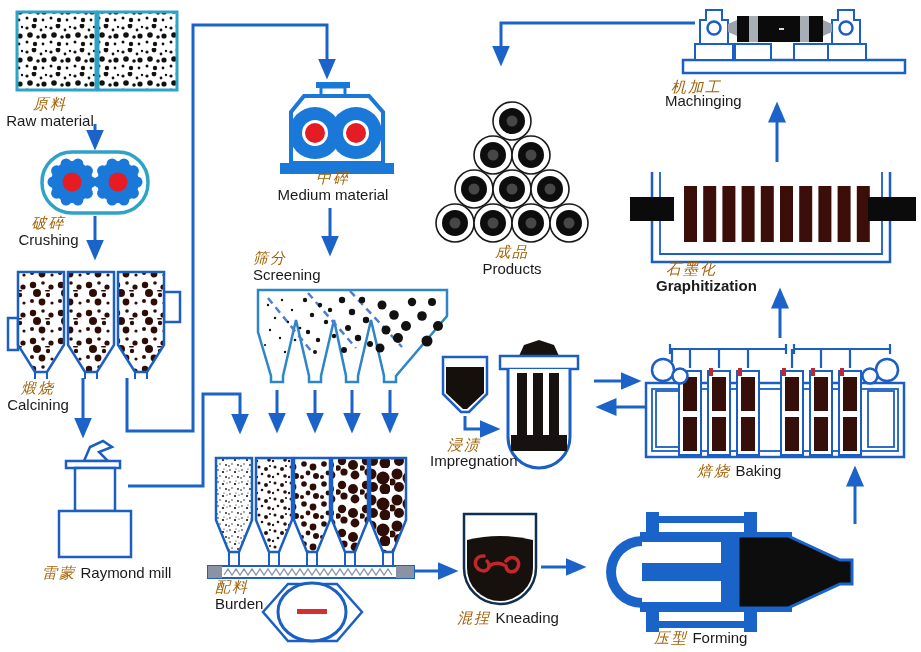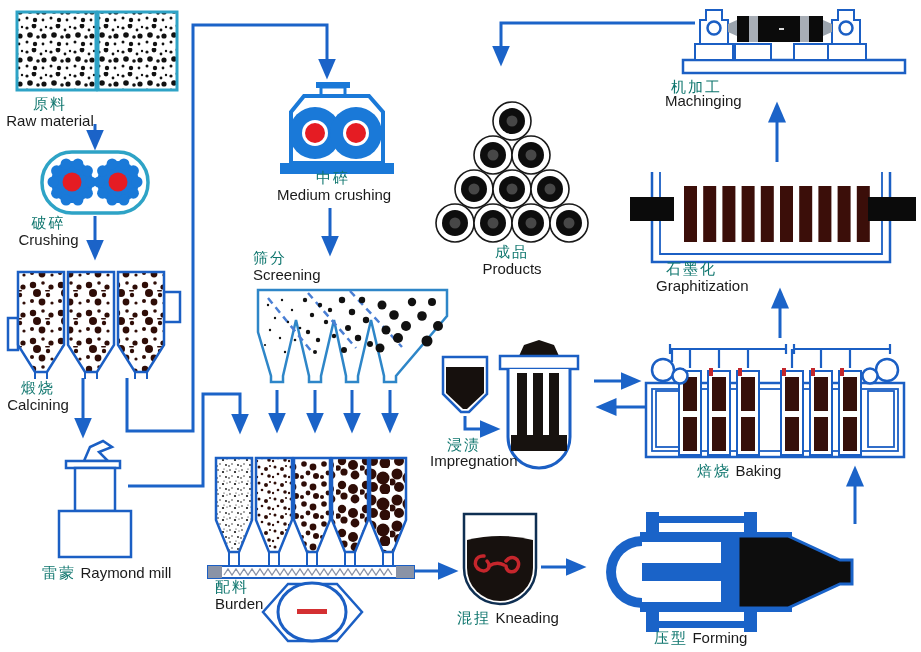--- a/index.html
+++ b/index.html
@@ -1,20 +1,20 @@
 <!DOCTYPE html>
 <html><head>
 <meta charset="utf-8">
 <style>
   html,body{margin:0;padding:0;background:#fff;}
   #stage{position:relative;width:921px;height:652px;background:#fff;overflow:hidden;
          font-family:"Liberation Sans", sans-serif;color:#222;}
   #art{position:absolute;left:0;top:0;}
   .lbl{position:absolute;line-height:1.15;color:#222;white-space:nowrap;}
-  .lbl .zh{display:block;font-size:15px;letter-spacing:2px;color:#0f766e;}
+  .lbl .zh{display:block;font-size:15px;letter-spacing:2px;color:#a16207;font-style:italic;}
   .lbl .en{display:block;font-size:15px;color:#1a1a1a;}
   .lbl.center{text-align:center;}
   .inline .zh,.inline .en{display:inline;vertical-align:middle;}
   .inline .zh{margin-right:0;}
 </style>
 </head>
 <body>
 
 <div id="stage">
 
@@ -473,21 +473,21 @@
 <div class="lbl center" style="left:0px;top:379px;width:76px;">
   <span class="zh">煅烧</span>
   <span class="en">Calcining</span>
 </div>
 <div class="lbl inline" style="left:42px;top:563px;">
   <span class="zh">雷蒙</span>
   <span class="en">Raymond mill</span>
 </div>
 <div class="lbl center" style="left:277px;top:169px;width:112px;">
   <span class="zh">中碎</span>
-  <span class="en">Medium crushing</span>
+  <span class="en">Medium material</span>
 </div>
 <div class="lbl" style="left:253px;top:249px;">
   <span class="zh">筛分</span>
   <span class="en">Screening</span>
 </div>
 <div class="lbl" style="left:215px;top:578px;">
   <span class="zh">配料</span>
   <span class="en">Burden</span>
 </div>
 <div class="lbl inline" style="left:457px;top:608px;">
@@ -504,21 +504,21 @@
 </div>
 <div class="lbl" style="left:447px;top:436px;">
   <span class="zh">浸渍</span>
 </div>
 <div class="lbl" style="left:430px;top:452px;">
   <span class="en">Impregnation</span>
 </div>
 <div class="lbl" style="left:666px;top:260px;">
   <span class="zh">石墨化</span>
 </div>
-<div class="lbl" style="left:656px;top:277px;">
+<div class="lbl" style="left:656px;top:277px;font-weight:bold;">
   <span class="en">Graphitization</span>
 </div>
 <div class="lbl" style="left:671px;top:78px;">
   <span class="zh">机加工</span>
 </div>
 <div class="lbl" style="left:665px;top:92px;">
   <span class="en">Machinging</span>
 </div>
 <div class="lbl center" style="left:462px;top:243px;width:100px;">
   <span class="zh">成品</span>

